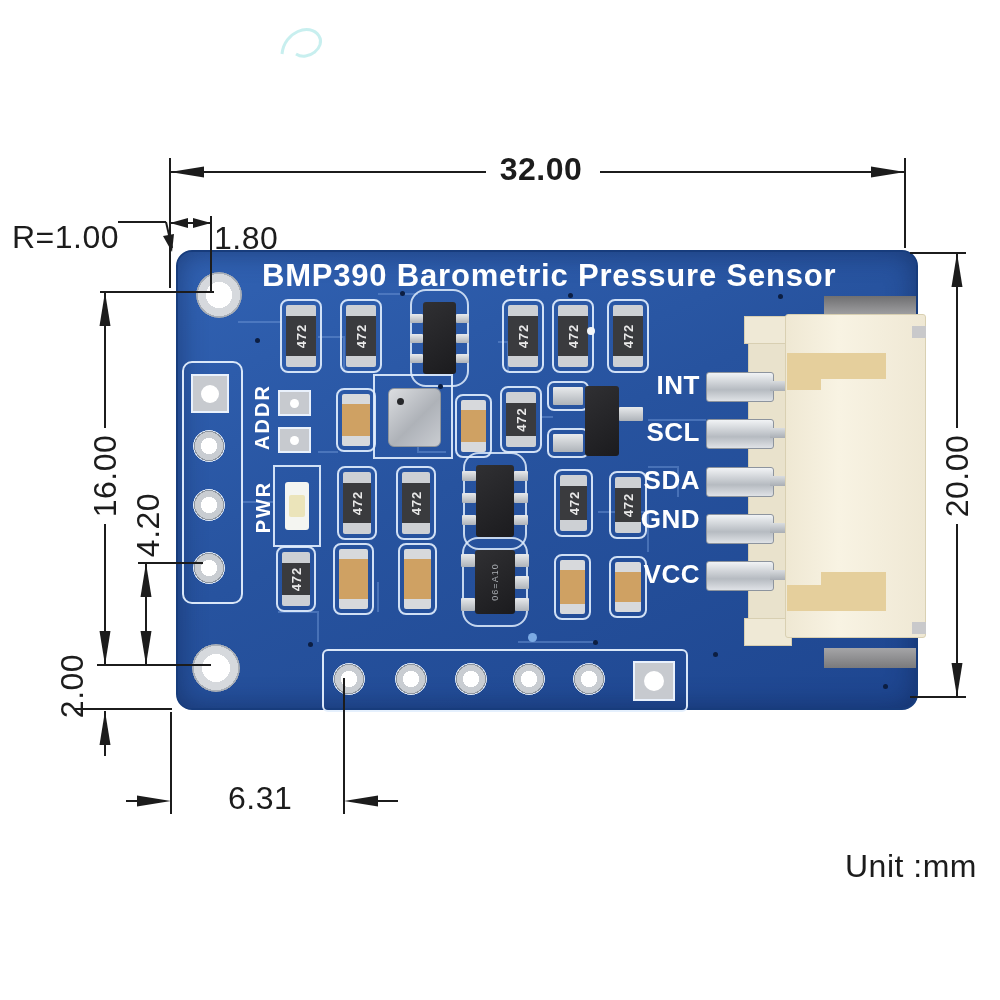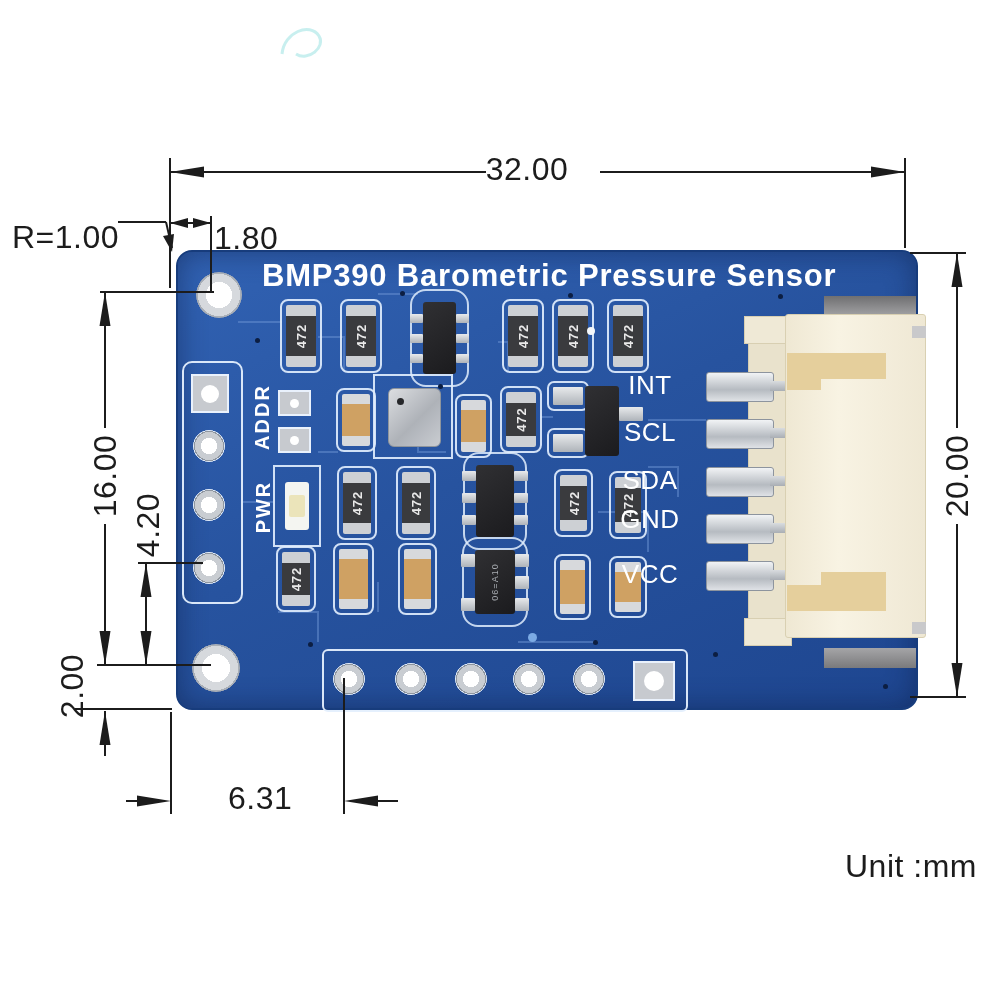--- a/index.html
+++ b/index.html
@@ -31,21 +31,21 @@
   .pin{position:absolute;background:linear-gradient(180deg,#e8eaec,#aeb3b9);border-radius:1px;}
   .padr{position:absolute;width:32px;height:32px;border-radius:50%;
         background:radial-gradient(circle,#ffffff 0 8px,#c9cdd2 8px 14px,#8f969f 14px 15px,rgba(235,243,253,.95) 15px 16px,transparent 16px);}
   .sqpad{position:absolute;background:#c7cacf;border:2px solid #e9f1fc;display:flex;align-items:center;justify-content:center;}
   .sqpad i{display:block;background:#fff;border-radius:50%;}
   .hole{position:absolute;border-radius:50%;}
   .dotb{position:absolute;width:5px;height:5px;border-radius:50%;background:#0c1e42;}
   .pinpad{position:absolute;left:528px;width:66px;height:28px;border-radius:3px;
         background:linear-gradient(180deg,#f1f3f5,#b6bbc1 60%,#dfe2e6);border:1px solid #8d949e;}
   .stub{position:absolute;left:592px;width:22px;height:10px;background:linear-gradient(180deg,#d9dcdf,#a9aeb4);}
-  .plabel{position:absolute;left:422px;width:100px;text-align:center;color:#fff;font-weight:400;font-size:26px;letter-spacing:.5px;}
+  .plabel{position:absolute;left:422px;width:100px;text-align:right;color:#fff;font-weight:700;font-size:26px;letter-spacing:.5px;}
   .outlineBox{position:absolute;border:2px solid rgba(228,239,253,.95);background:transparent;}
   .conn{position:absolute;}
   svg.overlay{position:absolute;left:0;top:0;pointer-events:none;}
 </style>
 </head>
 <body>
 
 <div id="canvas">
 
   <div id="pcb">
@@ -272,21 +272,21 @@
       <polygon points="146,665 140.5,631 151.5,631"></polygon>
       <polygon points="105,711 99.5,745 110.5,745"></polygon>
       <polygon points="171,801 137,795.5 137,806.5"></polygon>
       <polygon points="344,801 378,795.5 378,806.5"></polygon>
       <polygon points="957,253 951.5,287 962.5,287"></polygon>
       <polygon points="957,697 951.5,663 962.5,663"></polygon>
     </g>
     <path d="M282 54 C284 32 310 22 319 36 C326 47 308 62 296 54" stroke="#86dcdc" stroke-width="3" fill="none" opacity="0.45"></path>
   </svg>
 
-  <div class="dim ctr" style="left:467px;top:151px;">32.00</div>
+  <div class="dim ctr" style="left:481px;top:151px;font-weight:bold;">32.00</div>
   <div class="dim" style="left:214px;top:192px;margin-top:28px;">1.80</div>
   <div class="dim" style="left:12px;top:219px;">R=1.00</div>
   <div class="dim vdim" style="left:57px;top:458px;">16.00</div>
   <div class="dim vdim" style="left:100px;top:507px;">4.20</div>
   <div class="dim vdim" style="left:24px;top:668px;">2.00</div>
   <div class="dim" style="left:228px;top:780px;">6.31</div>
   <div class="dim vdim" style="left:909px;top:458px;">20.00</div>
   <div class="dim" style="left:845px;top:808px;margin-top:40px;">Unit :mm</div>
 
 </div>

